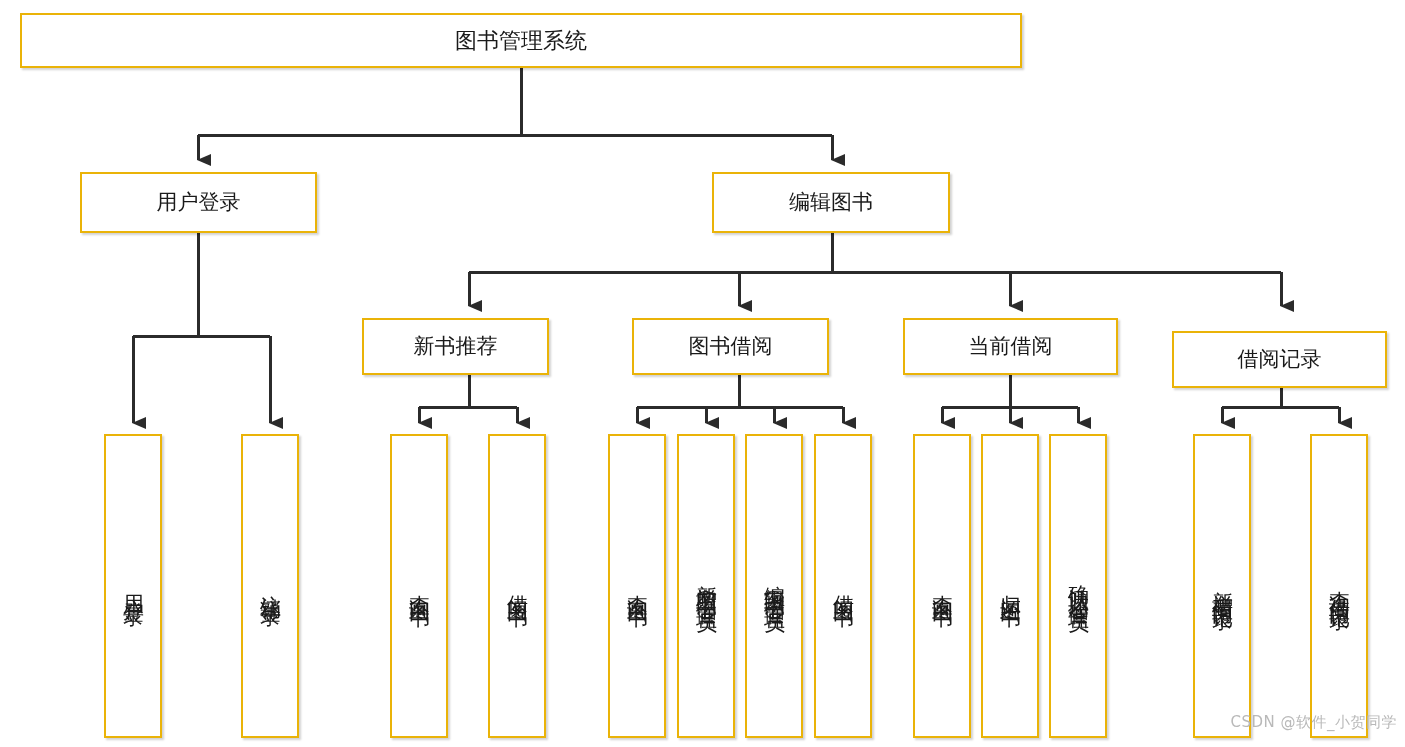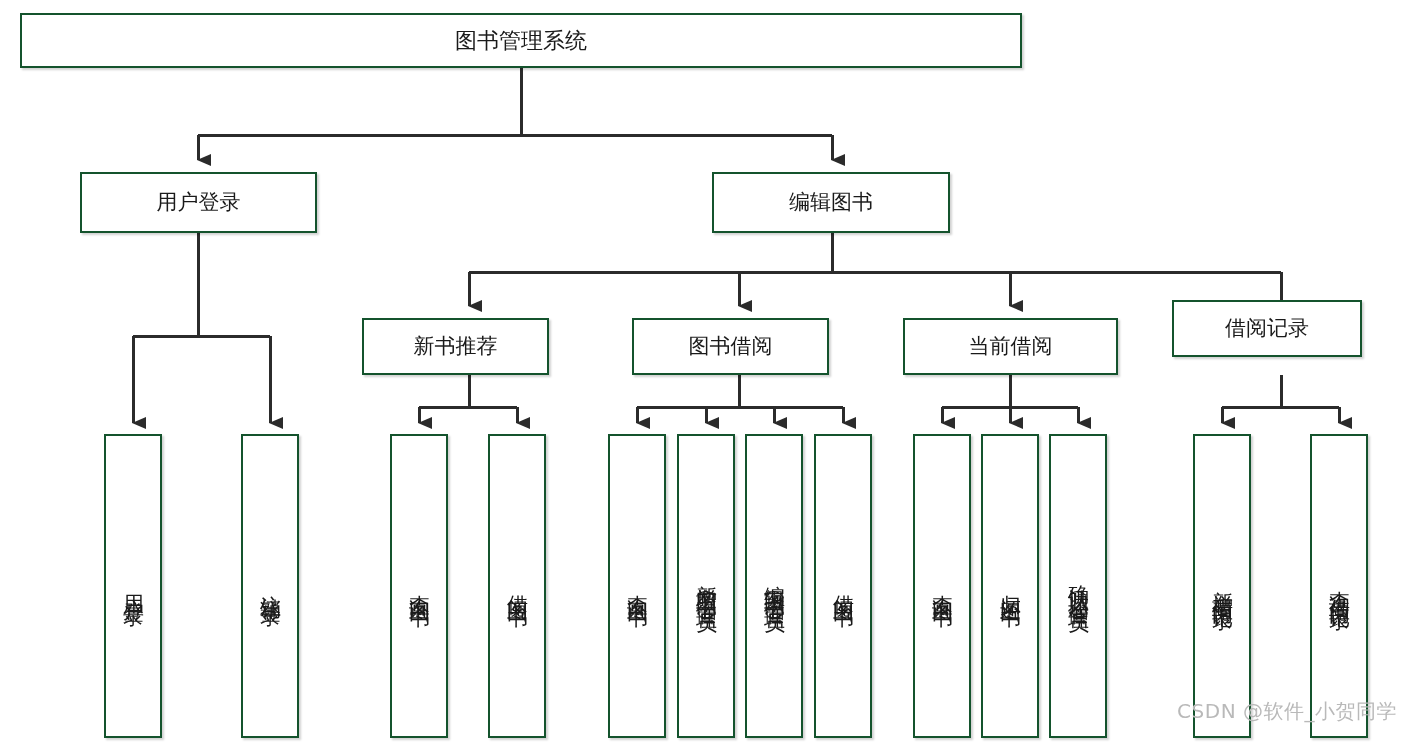--- a/index.html
+++ b/index.html
@@ -19,21 +19,21 @@
     position: absolute;
     left: 0;
     top: 0;
     width: 1405px;
     height: 747px;
   }
   .node {
     position: absolute;
     box-sizing: border-box;
     background: #ffffff;
-    border: 2px solid #14532d;
+    border: 2px solid #eab308;
     box-shadow: 2px 2px 2px rgba(0,0,0,0.18);
     display: flex;
     align-items: center;
     justify-content: center;
     color: #1a1a1a;
   }
   .node .label {
     display: block;
     text-align: center;
     line-height: 1.15;
@@ -56,22 +56,22 @@
     text-orientation: upright;
     font-size: 21px;
     letter-spacing: 4px;
     line-height: 1;
     white-space: nowrap;
     max-height: 272px;
   }
   .watermark {
     position: absolute;
     right: 8px;
-    bottom: 22px;
-    font-size: 20px;
+    bottom: 15px;
+    font-size: 15px;
     color: #b9b9b9;
     letter-spacing: 0.5px;
     white-space: nowrap;
     pointer-events: none;
   }
 </style>
 </head>
 <body>
 
 <div id="stage">
@@ -143,21 +143,21 @@
   </div>
 
   <div class="node h" style="left:632px; top:318px; width:197px; height:57px;">
     <span class="label">图书借阅</span>
   </div>
 
   <div class="node h" style="left:903px; top:318px; width:215px; height:57px;align-items:center;">
     <span class="label">当前借阅</span>
   </div>
 
-  <div class="node h" style="left:1172px; top:300px; width:190px; height:57px;align-items:center;">
+  <div class="node h" style="left:1172px; top:331px; width:215px; height:57px;align-items:center;">
     <span class="label">借阅记录</span>
   </div>
 
   <div class="node v" style="left:104px; top:434px; width:58px; height:304px;">
     <span class="label">用户登录</span>
   </div>
 
   <div class="node v" style="left:241px; top:434px; width:58px; height:304px;">
     <span class="label">注销登录</span>
   </div>

